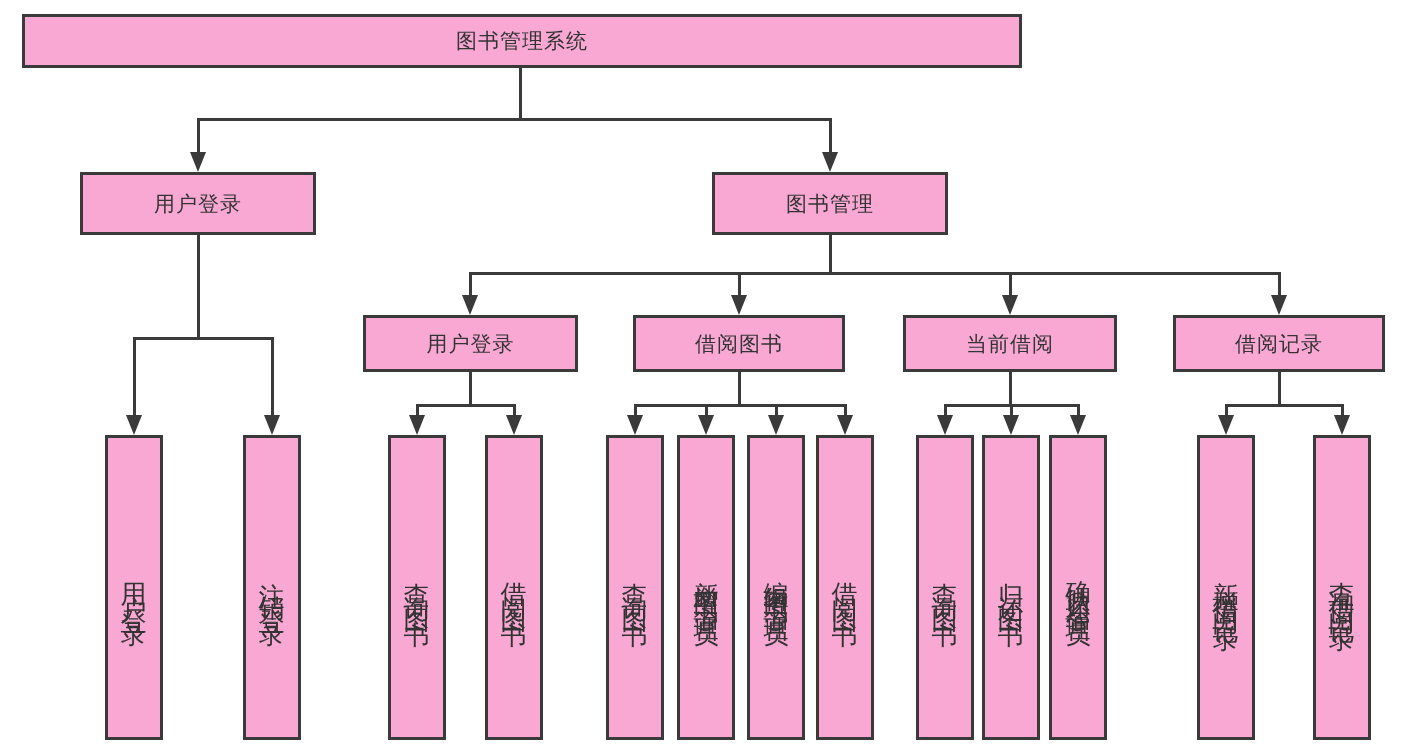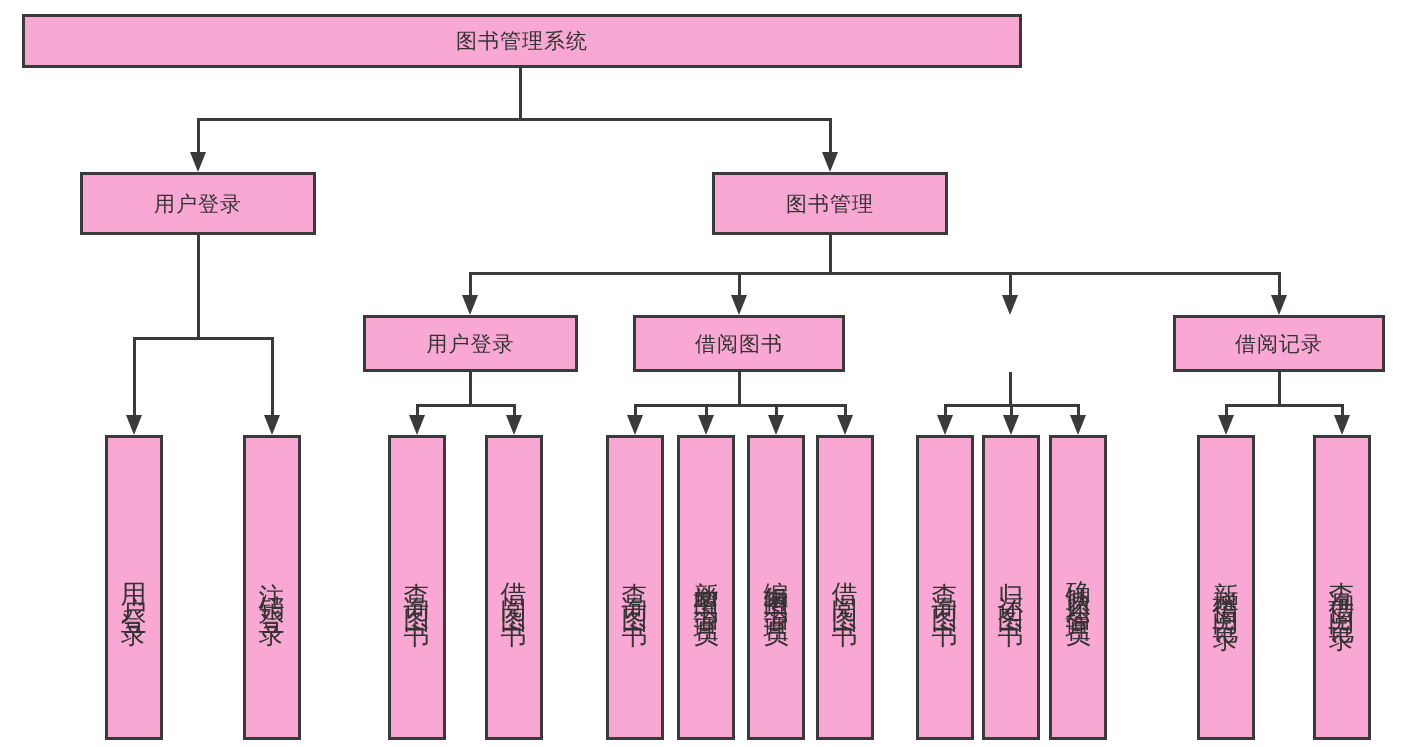--- a/index.html
+++ b/index.html
@@ -141,20 +141,23 @@
   <div class="box lv2-b">
     <span class="hlabel">图书管理</span>
   </div>
 
   <div class="box lv3" style="left:363px;width:215px">
     <span class="hlabel">用户登录</span>
   </div>
   <div class="box lv3" style="left:633px;width:212px">
     <span class="hlabel">借阅图书</span>
   </div>
+  <div class="box lv3" style="left:903px;width:214px">
+    <span class="hlabel">当前借阅</span>
+  </div>
   <div class="box lv3" style="left:1173px;width:212px">
     <span class="hlabel">借阅记录</span>
   </div>
 
   <div class="box leaf" style="left:105px">
     <span class="vtext">用户登录</span>
   </div>
   <div class="box leaf" style="left:243px">
     <span class="vtext">注销登录</span>
   </div>

